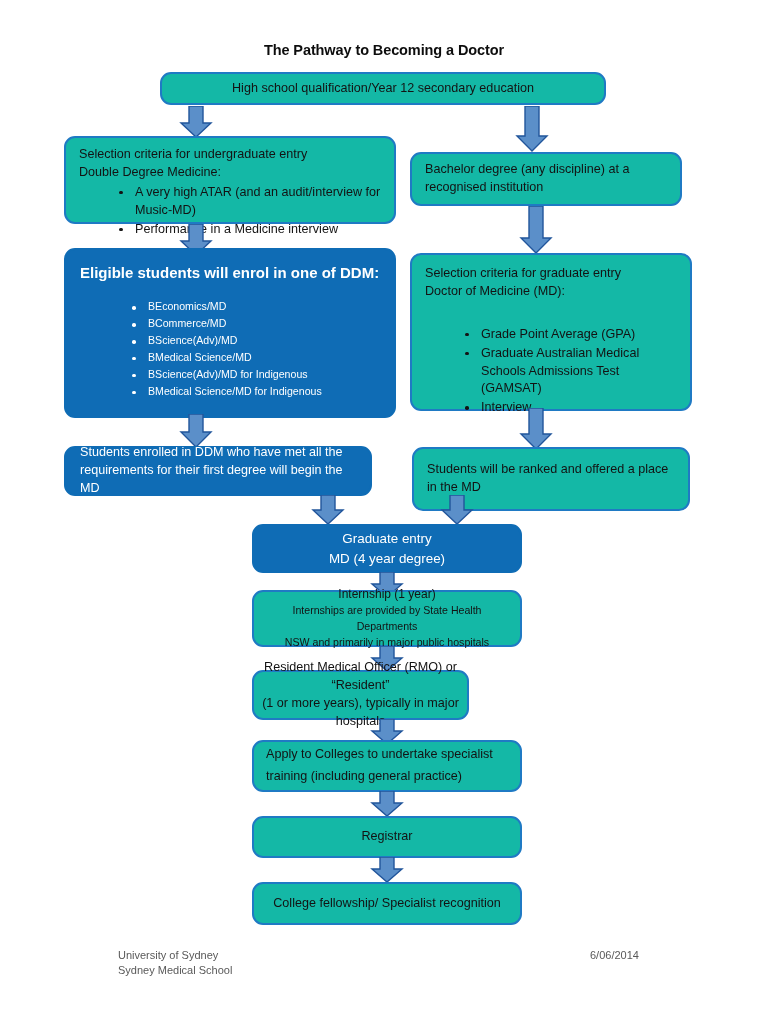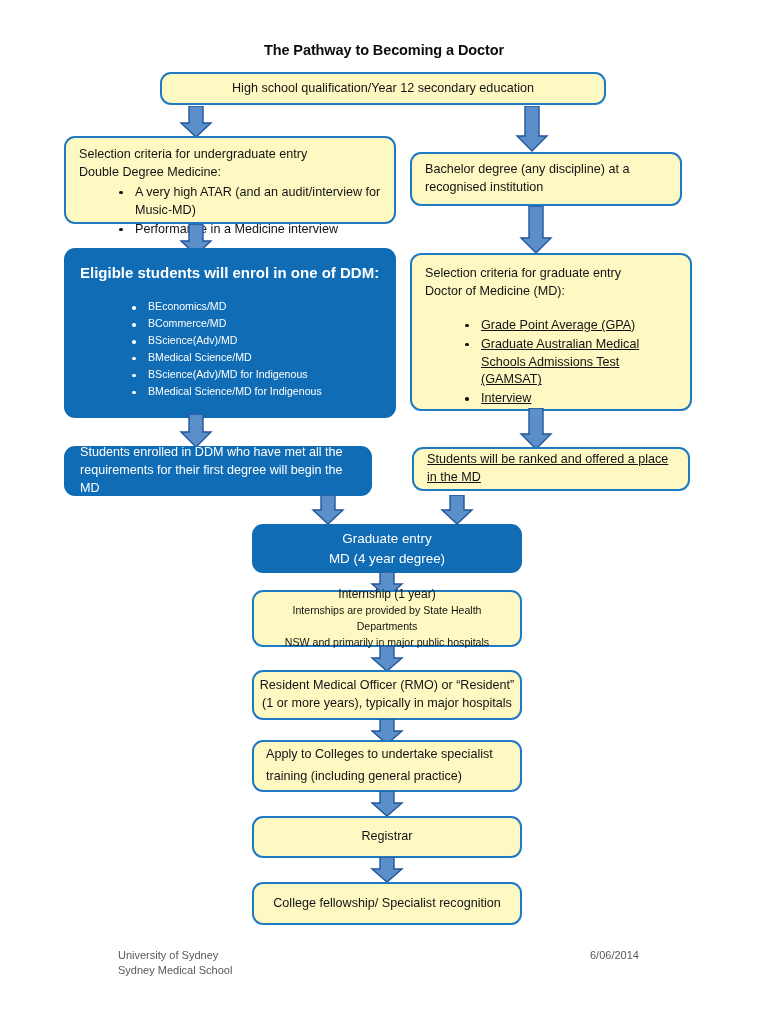--- a/index.html
+++ b/index.html
@@ -20,21 +20,21 @@
     font-weight:bold;
     color:#0d0d0d;
     letter-spacing:-0.1px;
   }
 
   .box{
     position:absolute;
     box-sizing:border-box;
     border:2px solid #1F7AC4;
     border-radius:11px;
-    background:#fef9c3;
+    background:#14b8a6;
     font-size:12.6px;
     line-height:1.42;
     color:#131313;
     padding:7px 12px;
   }
   .box.filled{
     background:#0F6CB5;
     border-color:#0F6CB5;
     color:#ffffff;
   }
@@ -142,34 +142,34 @@
 
   <div class="arrow" style="left:518px;top:206px;width:36px;height:48px;">
     <svg width="36" height="48" viewBox="0 0 36 48">
       <path d="M11,0 L25,0 L25,32 L33,32 L18,47 L3,32 L11,32 Z" fill="#5B8FC9" stroke="#21559B" stroke-width="1.4"></path>
     </svg>
   </div>
 
   <div class="box" style="left:410px;top:253px;width:282px;height:158px;padding:10px 13px;">
     <div>Selection criteria for graduate entry</div>
     <div>Doctor of Medicine (MD):</div>
-    <ul class="ul bl-indent" style="margin-top:16px;text-decoration:underline;">
+    <ul class="ul bl-indent" style="margin-top:25px;">
       <li>Grade Point Average (GPA)</li>
       <li>Graduate Australian Medical Schools Admissions Test (GAMSAT)</li>
       <li>Interview</li>
     </ul>
   </div>
 
   <div class="arrow" style="left:518px;top:408px;width:36px;height:42px;">
     <svg width="36" height="42" viewBox="0 0 36 42">
       <path d="M11,0 L25,0 L25,26 L33,26 L18,41 L3,26 L11,26 Z" fill="#5B8FC9" stroke="#21559B" stroke-width="1.4"></path>
     </svg>
   </div>
 
-  <div class="box vcenter" style="left:412px;top:447px;width:278px;height:44px;padding:3px 13px;text-decoration:underline;">
+  <div class="box vcenter" style="left:412px;top:447px;width:278px;height:64px;padding:3px 13px;">
     <span>Students will be ranked and offered a place in the MD</span>
   </div>
 
   <div class="arrow" style="left:310px;top:495px;width:36px;height:30px;">
     <svg width="36" height="30" viewBox="0 0 36 30">
       <path d="M11,0 L25,0 L25,15 L33,15 L18,29 L3,15 L11,15 Z" fill="#5B8FC9" stroke="#21559B" stroke-width="1.4"></path>
     </svg>
   </div>
   <div class="arrow" style="left:439px;top:495px;width:36px;height:30px;">
     <svg width="36" height="30" viewBox="0 0 36 30">
@@ -193,21 +193,21 @@
     <div class="sm">Internships are provided by State Health Departments</div>
     <div class="sm">NSW and primarily in major public hospitals</div>
   </div>
 
   <div class="arrow" style="left:369px;top:646px;width:36px;height:26px;">
     <svg width="36" height="26" viewBox="0 0 36 26">
       <path d="M11,0 L25,0 L25,12 L33,12 L18,25 L3,12 L11,12 Z" fill="#5B8FC9" stroke="#21559B" stroke-width="1.4"></path>
     </svg>
   </div>
 
-  <div class="box center" style="left:252px;top:670px;width:270px;height:50px;flex-direction:column;padding:4px 0;">
+  <div class="box center" style="left:252px;top:670px;width:217px;height:50px;flex-direction:column;padding:4px 0;">
     <div>Resident Medical Officer (RMO) or “Resident”</div>
     <div>(1 or more years), typically in major hospitals</div>
   </div>
 
   <div class="arrow" style="left:369px;top:719px;width:36px;height:26px;">
     <svg width="36" height="26" viewBox="0 0 36 26">
       <path d="M11,0 L25,0 L25,12 L33,12 L18,25 L3,12 L11,12 Z" fill="#5B8FC9" stroke="#21559B" stroke-width="1.4"></path>
     </svg>
   </div>
 

